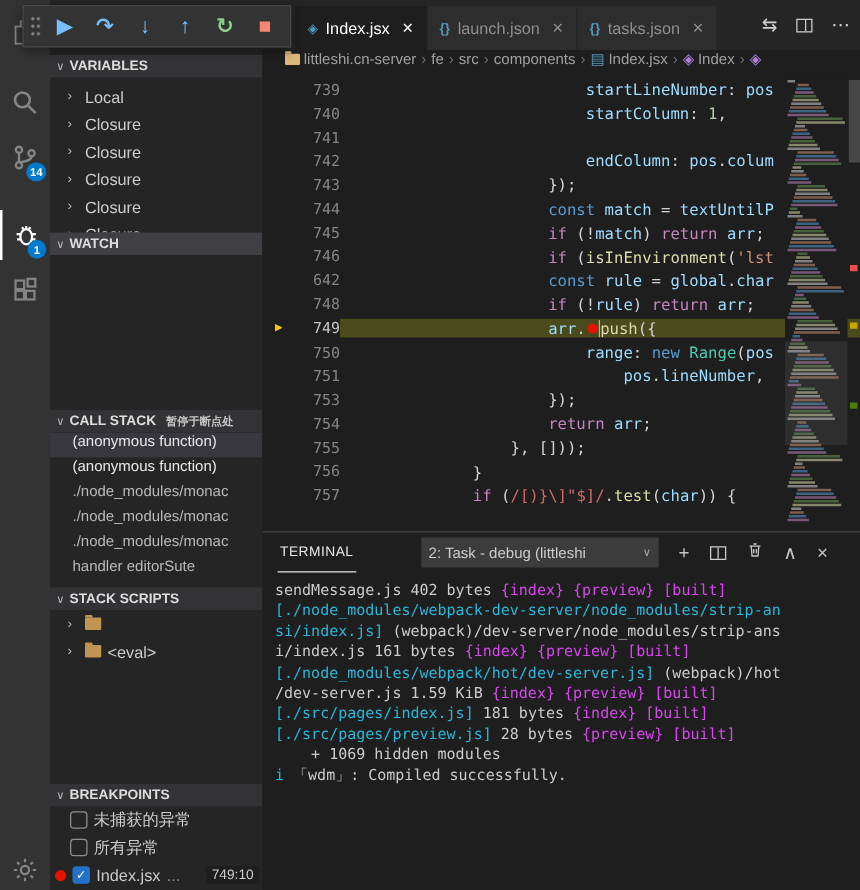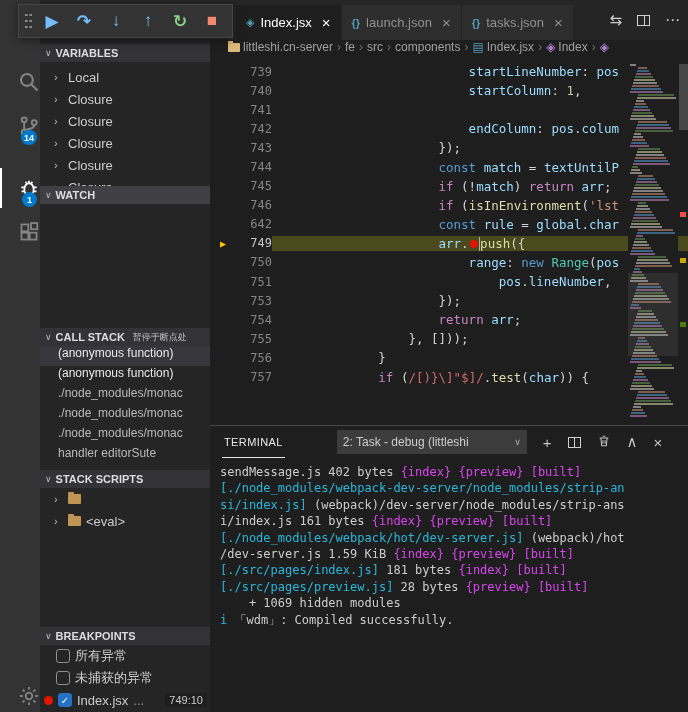--- a/index.html
+++ b/index.html
@@ -2,21 +2,21 @@
 <html><head>
 <meta charset="utf-8">
 <style>
   *{margin:0;padding:0;box-sizing:border-box}
   html,body{width:688px;height:712px;overflow:hidden;background:#1e1e1e;
     font-family:"Liberation Sans","DejaVu Sans",sans-serif;color:#ccc}
   .app{position:relative;width:688px;height:712px;overflow:hidden}
 
   
   .activity-bar{position:absolute;left:0;top:0;width:40px;height:712px;background:#333333;z-index:5}
-  .ab-item{position:absolute;left:0;width:40px;height:40px;display:flex;align-items:center;justify-content:flex-end;color:#858585}
+  .ab-item{position:absolute;left:0;width:40px;height:40px;display:flex;align-items:center;justify-content:center;color:#858585}
   .ab-item.active{color:#fff;border-left:2px solid #fff}
   .ab-badge{position:absolute;right:3px;bottom:1px;background:#007acc;color:#fff;border-radius:9px;
     min-width:15px;height:15px;padding:0 3px;font-size:9px;font-weight:bold;display:flex;align-items:center;justify-content:center}
 
   
   .debug-toolbar{position:absolute;left:18px;top:4px;height:34px;background:#333333;border:1px solid #474747;
     box-shadow:0 2px 8px rgba(0,0,0,.45);display:flex;align-items:center;padding:0 4px;z-index:30}
   .grip{width:9px;height:18px;margin:0 3px 0 1px;
     background:radial-gradient(circle,#8a8a8a 1.1px,transparent 1.3px);background-size:4.5px 6px}
   .dbg-btn{width:32px;height:28px;display:flex;align-items:center;justify-content:center;font-size:17px;font-weight:bold}
@@ -31,21 +31,21 @@
   .tab-close{font-size:15px;margin-left:4px;color:inherit}
   .editor-actions{position:absolute;right:8px;top:0;height:40px;display:flex;align-items:center;gap:15px;color:#cfcfcf;font-size:15px}
   .split-box{width:13px;height:11px;border:1px solid #cfcfcf;position:relative;display:inline-block}
   .split-box::after{content:"";position:absolute;left:50%;top:0;bottom:0;width:1px;background:#cfcfcf}
 
   
   .sidebar{position:absolute;left:40px;top:40px;width:170px;height:672px;background:#252526;overflow:hidden}
   .pane-header{position:absolute;left:0;width:170px;height:18px;background:#333336;display:flex;align-items:center;
     gap:4px;padding-left:5px;font-size:11px;font-weight:bold;color:#ddd;overflow:hidden;white-space:nowrap}
   .pane-header .chev{font-size:9px;color:#bbb;font-weight:normal}
-  .pane-badge{font-size:9px;font-weight:normal;color:#c5c5c5;margin-left:4px}
+  .pane-badge{font-size:9px;font-weight:bold;color:#c5c5c5;margin-left:4px}
   .tree-row{display:flex;align-items:center;height:22px;padding-left:14px;gap:5px;font-size:13px;color:#ccc;white-space:nowrap}
   .tree-chev{color:#bbb;font-size:11px;width:9px}
   .cs-row{display:flex;align-items:flex-start;height:20px;padding-left:18px;font-size:12px;color:#b9b9b9;white-space:nowrap;overflow:hidden}
   .cs-row.sel{background:#37373d}
   .cs-row.emph{color:#e8e8e8}
   .folder-ic{width:13px;height:10px;background:#c09553;border-radius:1px;position:relative;flex:none}
   .folder-ic::before{content:"";position:absolute;top:-2px;left:0;width:6px;height:2px;background:#c09553;border-radius:1px 1px 0 0}
   .bp-row{display:flex;align-items:center;height:22px;padding-left:16px;gap:5px;font-size:13px;color:#ccc;white-space:nowrap}
   .bp-row.with-dot{padding-left:4px}
   .bp-dot{width:9px;height:9px;border-radius:50%;background:#e51400;flex:none}
@@ -267,25 +267,25 @@
         </div>
       </div>
 
     <div class="pane-header bp-hd">
       <span class="chev">∨</span>
       <span>BREAKPOINTS</span>
     </div>
     <div class="bp-list">
         <div class="bp-row">
           <span class="cb"></span>
-          <span>所有异常</span>
+          <span>未捕获的异常</span>
         </div>
         <div class="bp-row">
           <span class="cb"></span>
-          <span>未捕获的异常</span>
+          <span>所有异常</span>
         </div>
         <div class="bp-row with-dot">
           <span class="bp-dot"></span>
           <span class="cb checked">✓</span>
           <span>Index.jsx</span>
           <span class="bp-detail">...</span>
           <span class="bp-loc">749:10</span>
         </div>
       </div>
   </div>
@@ -361,20 +361,25 @@
         </div>
         <div class="code-line">
           <span class="glyph"></span>
           <span class="lnum">746</span>
           <span class="ltext"><span class="ind" style="width: 20ch;"></span><span class="c-ctrl">if</span><span class="c-pun"> (</span><span class="c-fn">isInEnvironment</span><span class="c-pun">(</span><span class="c-str">'lst</span></span>
         </div>
         <div class="code-line">
           <span class="glyph"></span>
           <span class="lnum">642</span>
           <span class="ltext"><span class="ind" style="width: 20ch;"></span><span class="c-kw">const </span><span class="c-var">rule</span><span class="c-pun"> = </span><span class="c-var">global</span><span class="c-pun">.</span><span class="c-var">char</span></span>
+        </div>
+        <div class="code-line">
+          <span class="glyph"></span>
+          <span class="lnum">748</span>
+          <span class="ltext"><span class="ind" style="width: 20ch;"></span><span class="c-ctrl">if</span><span class="c-pun"> (!</span><span class="c-var">rule</span><span class="c-pun">) </span><span class="c-ctrl">return</span><span class="c-pun"> </span><span class="c-var">arr</span><span class="c-pun">;</span></span>
         </div>
         <div class="code-line current">
           <span class="glyph">▶</span>
           <span class="lnum">749</span>
           <span class="ltext"><span class="ind" style="width: 20ch;"></span><span class="c-var">arr</span><span class="c-pun">.</span><span class="bp-inline"></span><span class="caret"></span><span class="c-fn">push</span><span class="c-pun">({</span></span>
         </div>
         <div class="code-line">
           <span class="glyph"></span>
           <span class="lnum">750</span>
           <span class="ltext"><span class="ind" style="width: 24ch;"></span><span class="c-var">range</span><span class="c-pun">: </span><span class="c-kw">new </span><span class="c-cls">Range</span><span class="c-pun">(</span><span class="c-var">pos</span></span>

